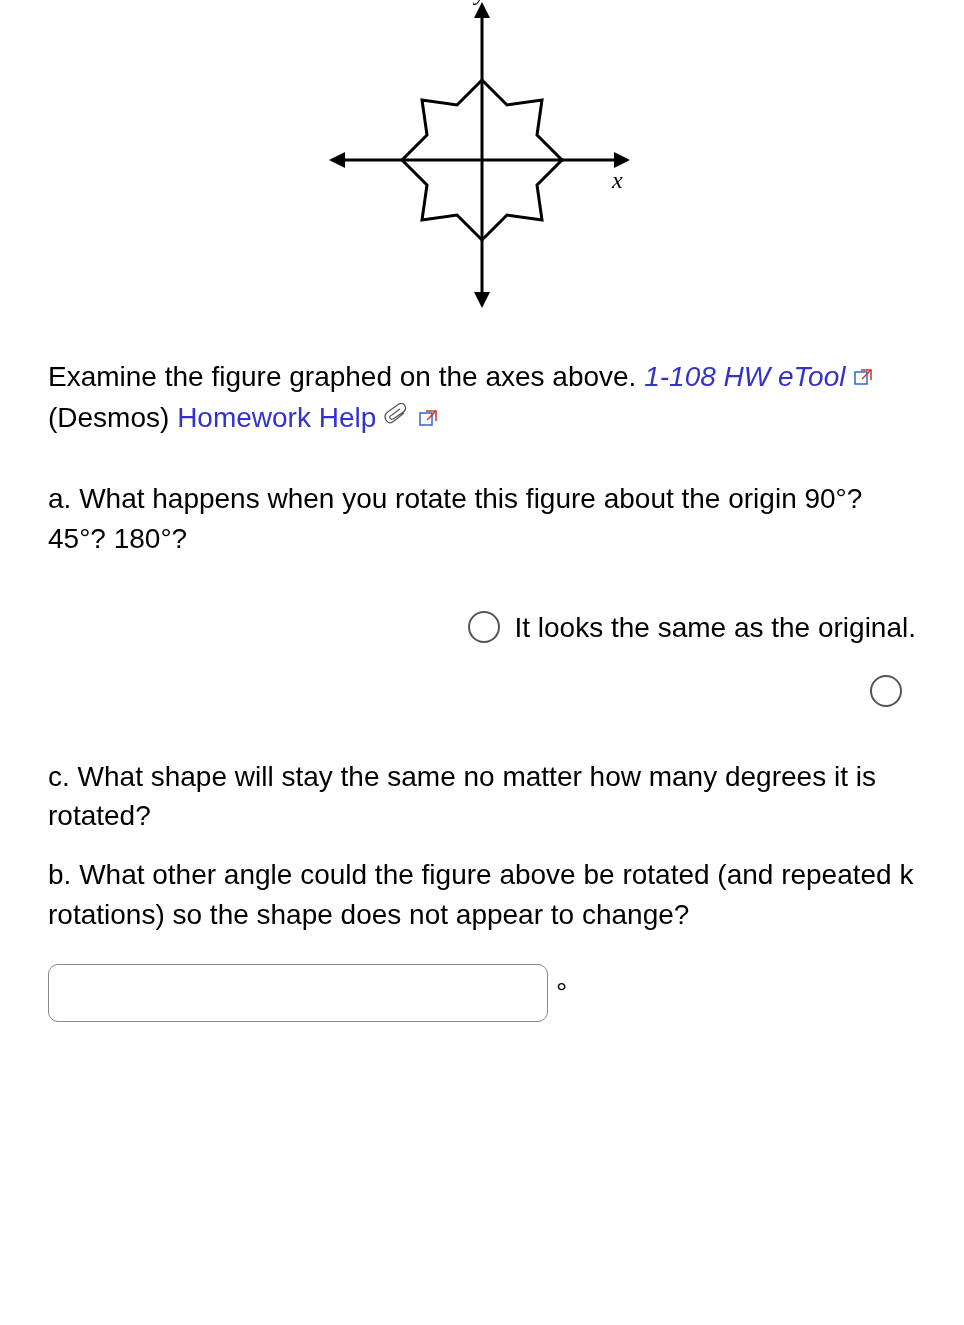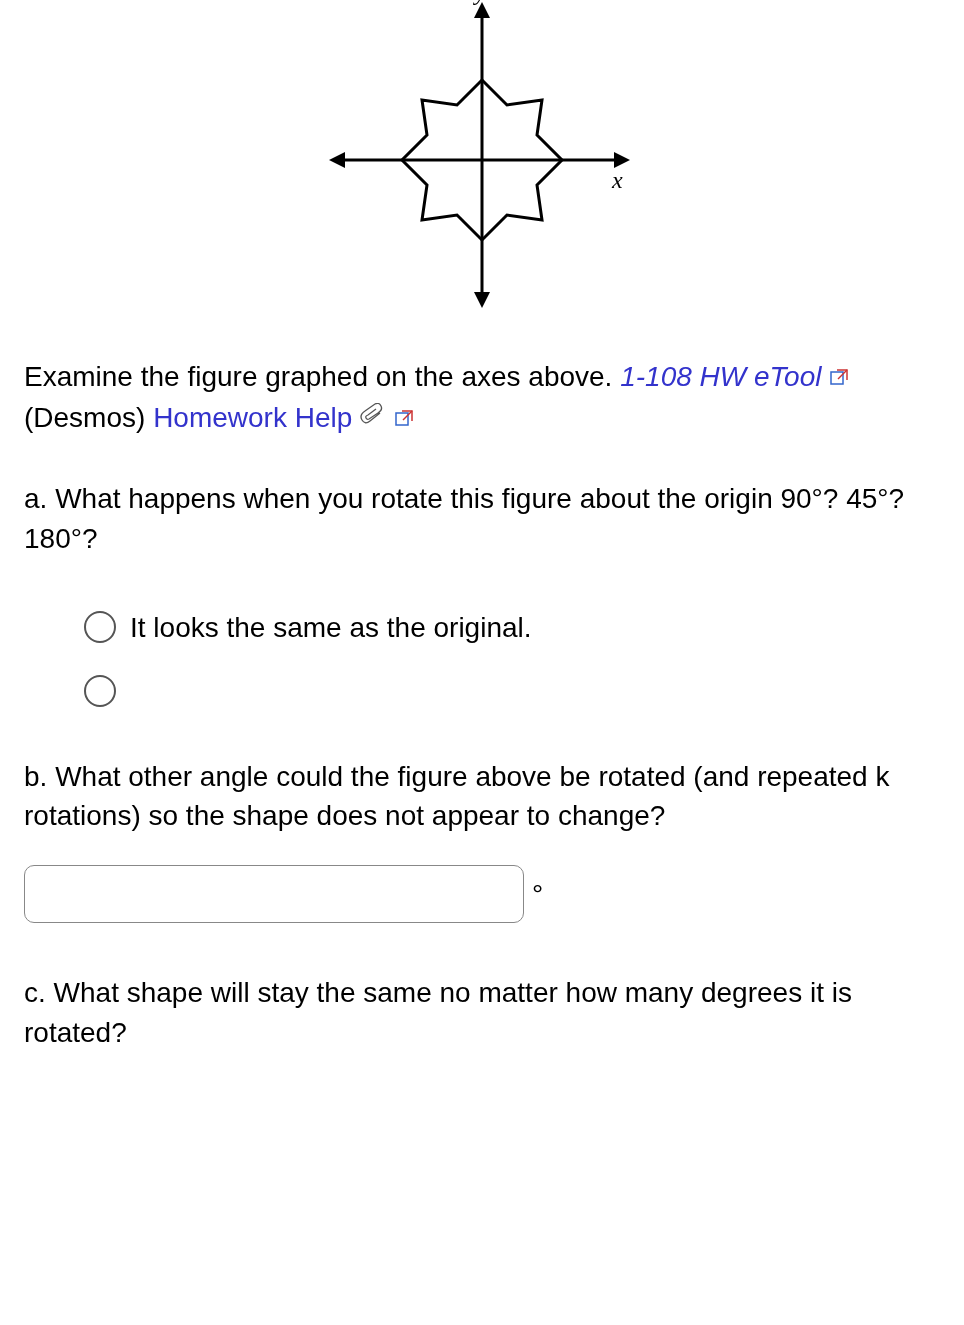--- a/index.html
+++ b/index.html
@@ -5,21 +5,21 @@
   body {
     margin: 0;
     padding: 0;
     font-family: "Lucida Sans Unicode", "Lucida Grande", Arial, sans-serif;
     font-size: 28px;
     color: #000;
     background: #fff;
     width: 964px;
   }
   .content {
-    padding: 0 24px;
+    padding: 0 48px;
   }
   .figure-wrap {
     text-align: center;
     margin-bottom: 30px;
   }
   .figure-svg {
     display: inline-block;
   }
   .intro {
     margin-bottom: 40px;
@@ -49,20 +49,21 @@
   }
   .options {
     margin-left: 60px;
     margin-top: 50px;
     margin-bottom: 50px;
   }
   .option-row {
     display: flex;
     align-items: center;
     margin-bottom: 28px;
+    justify-content: flex-end;
   }
   .radio {
     width: 28px;
     height: 28px;
     border: 2px solid #555;
     border-radius: 50%;
     margin-right: 14px;
     flex-shrink: 0;
   }
   .input-row {
@@ -148,25 +149,25 @@
       <div class="option-row">
         <div class="radio"></div>
         <span>It looks the same as the original.</span>
       </div>
       <div class="option-row">
         <div class="radio"></div>
       </div>
     </div>
   </div>
 
+  <div class="question" style="margin-bottom:20px">
+    <span>c. What shape will stay the same no matter how many degrees it is rotated?</span>
+  </div>
+
   <div class="question">
     <span>b. What other angle could the figure above be rotated (and repeated k rotations) so the shape does not appear to change?</span>
     <div class="input-row">
       <input type="text" class="text-input" value="" style="">
       <span class="degree">°</span>
     </div>
   </div>
 
-  <div class="question" style="margin-bottom:20px">
-    <span>c. What shape will stay the same no matter how many degrees it is rotated?</span>
-  </div>
-
 </div>
 
 </body></html>

